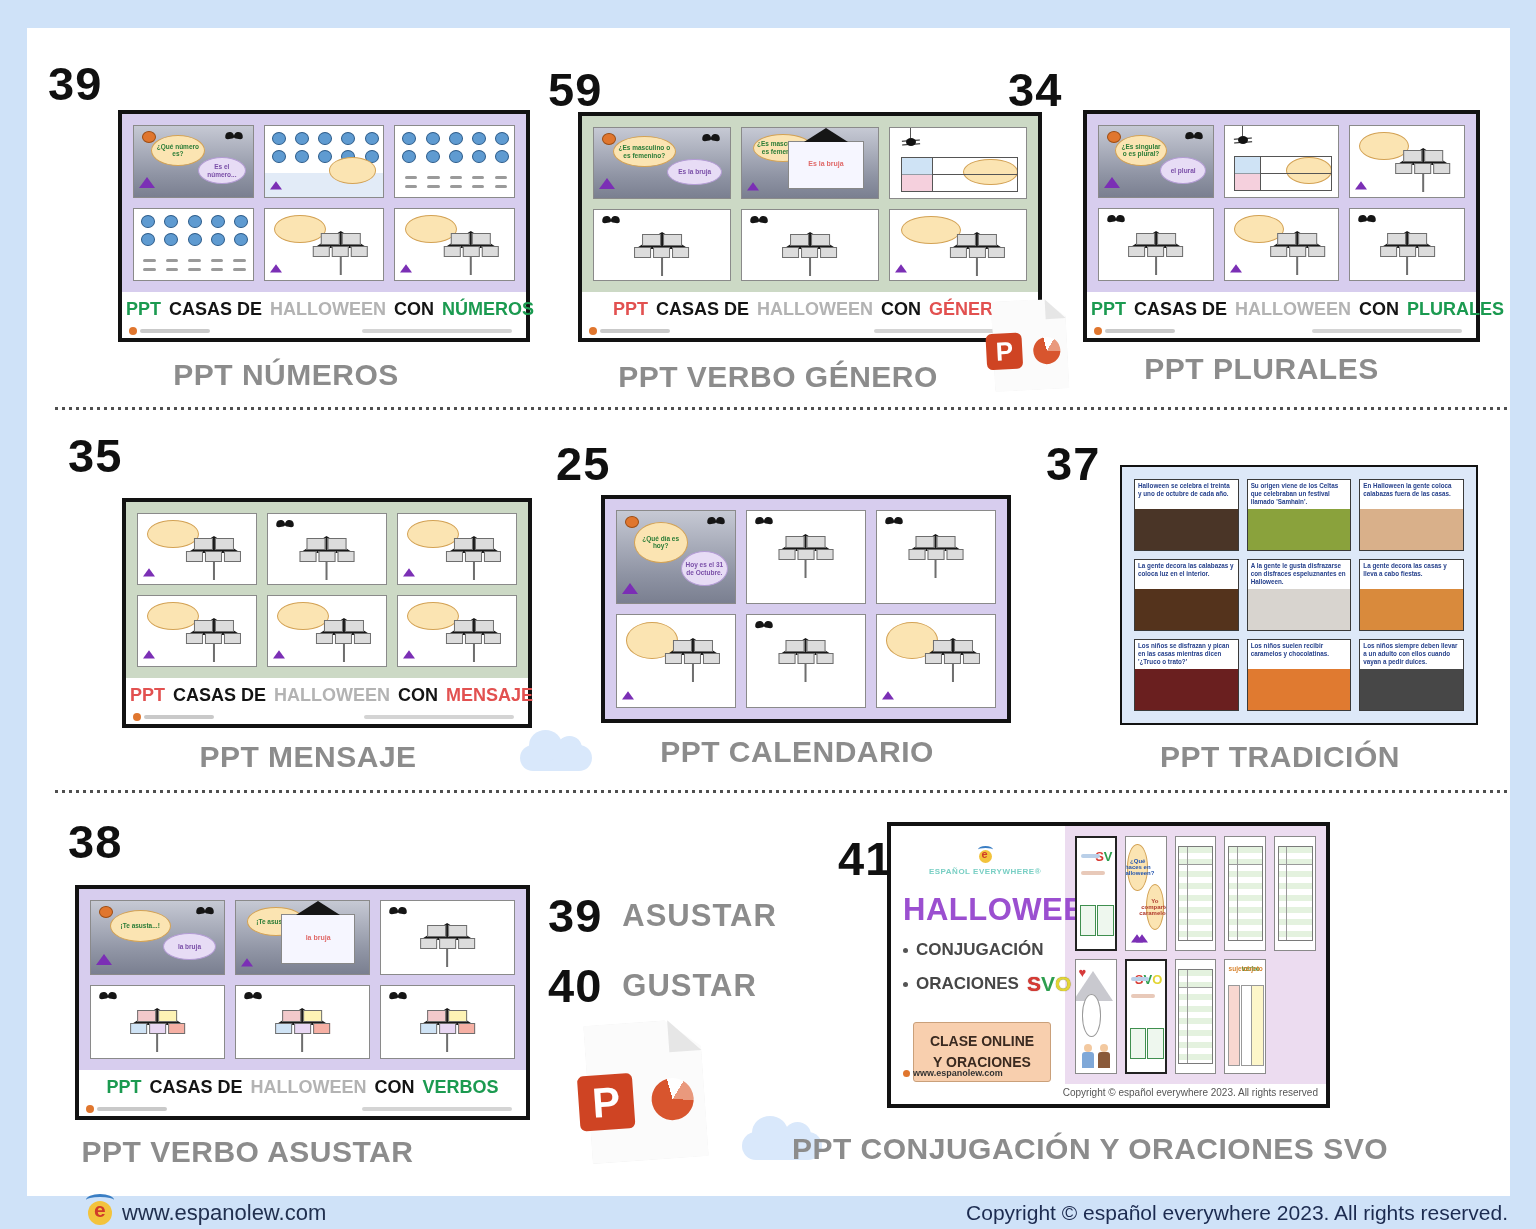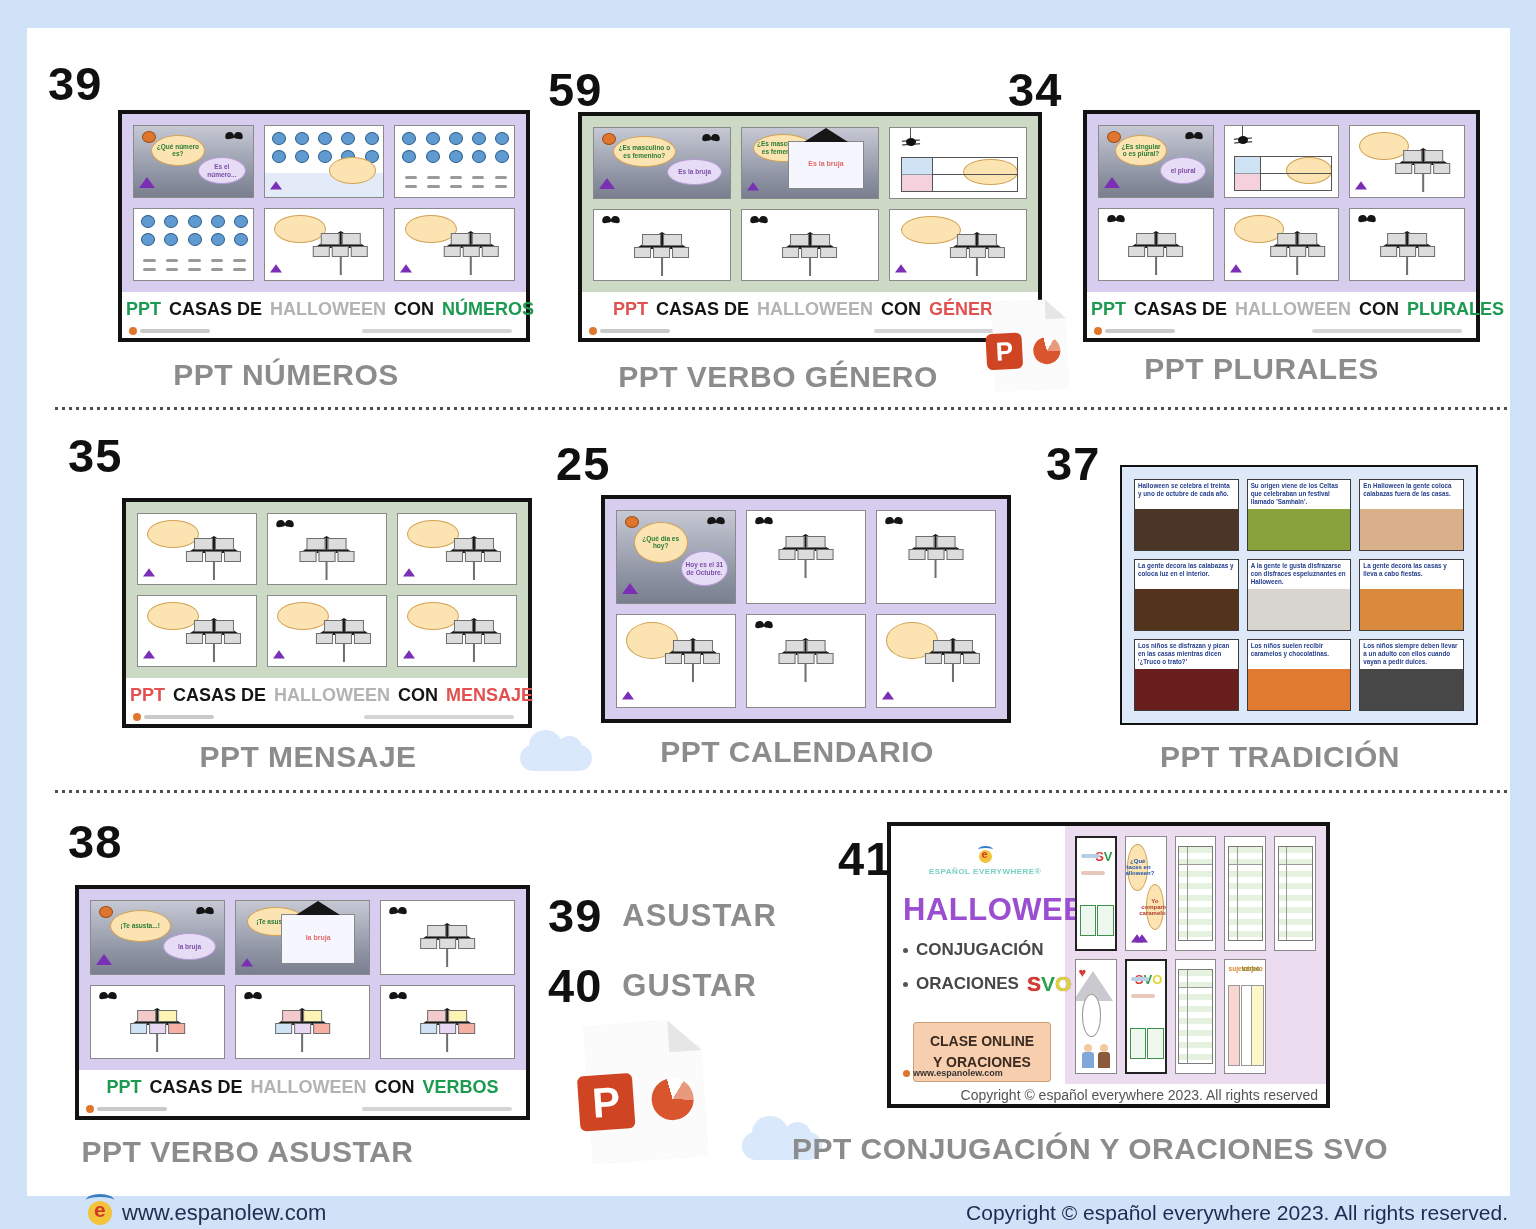--- a/index.html
+++ b/index.html
@@ -111,21 +111,21 @@
   .svo i{font-style:normal;font-weight:800;font-size:21px;}
   .svo .s{color:#d83a33;text-shadow:0 0 1px #7e1d18;}
   .svo .v{color:#2e9e4f;}
   .svo .o{color:#e3d535;text-shadow:0 0 1px #6b651a;}
   .c41-badge{margin:26px 0 0 10px;width:128px;background:#f8cfae;border:1px solid #caa07a;border-radius:3px;
      text-align:center;font-size:14px;font-weight:800;color:#3a2a20;padding:8px 4px;line-height:1.5;}
   .c41-site{position:absolute;left:12px;bottom:6px;font-size:9px;font-weight:700;color:#333;display:flex;align-items:center;gap:3px;}
   .c41-site::before{content:"";width:7px;height:7px;border-radius:50%;background:#e0762e;display:inline-block;}
   .c41-right{flex:1;background:#ecdcf0;display:grid;grid-template-columns:repeat(5,1fr);grid-auto-rows:1fr;gap:8px;padding:10px;box-sizing:border-box;}
   .c41-bottom{flex:none;height:20px;background:#fff;position:relative;}
-  .c41-copy{position:absolute;right:8px;top:3px;font-size:14px;color:#555;}
+  .c41-copy{position:absolute;right:8px;top:3px;font-size:10px;color:#555;}
   .s41a .svobig{position:absolute;right:6%;top:8%;}
   .s41a .svobig i{font-style:normal;font-weight:800;font-size:13px;}
   .s41a{border:2px solid #222;}
   .s41a .tline{position:absolute;left:10%;top:14%;width:50%;height:4px;background:#b9cfe8;border-radius:2px;}
   .s41a .tline.w2{top:30%;width:64%;background:#e8c9b9;}
   .s41a .gbox{position:absolute;left:8%;bottom:12%;width:38%;height:26%;border:1px solid #3f8f4f;background:#eef7ee;}
   .s41a .gbox.g2{left:54%;}
   .s41b .ob{position:absolute;border-radius:50%;background:#fbe4b2;border:1px solid #d3a255;
      font-size:6px;font-weight:700;color:#2456b0;display:flex;align-items:center;justify-content:center;text-align:center;padding:3px;box-sizing:border-box;}
   .s41b .o1{left:4%;top:6%;width:52%;height:42%;}

